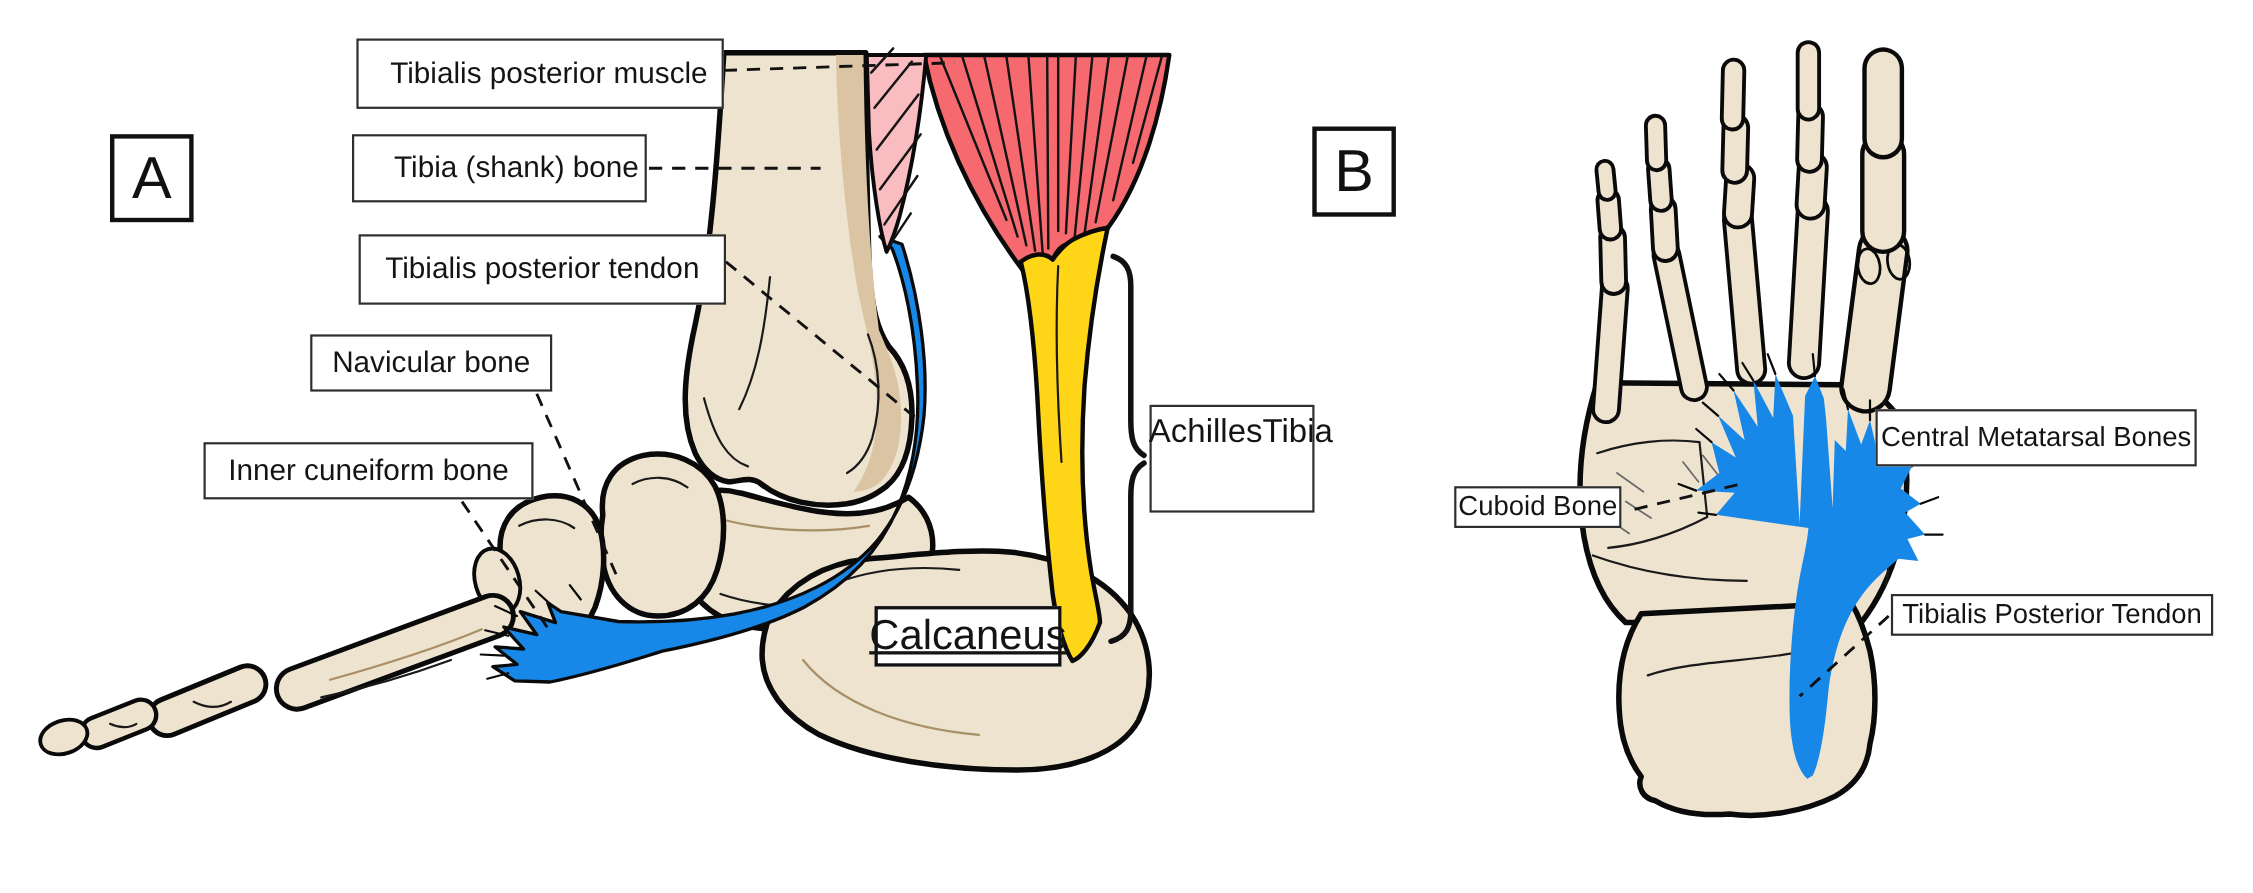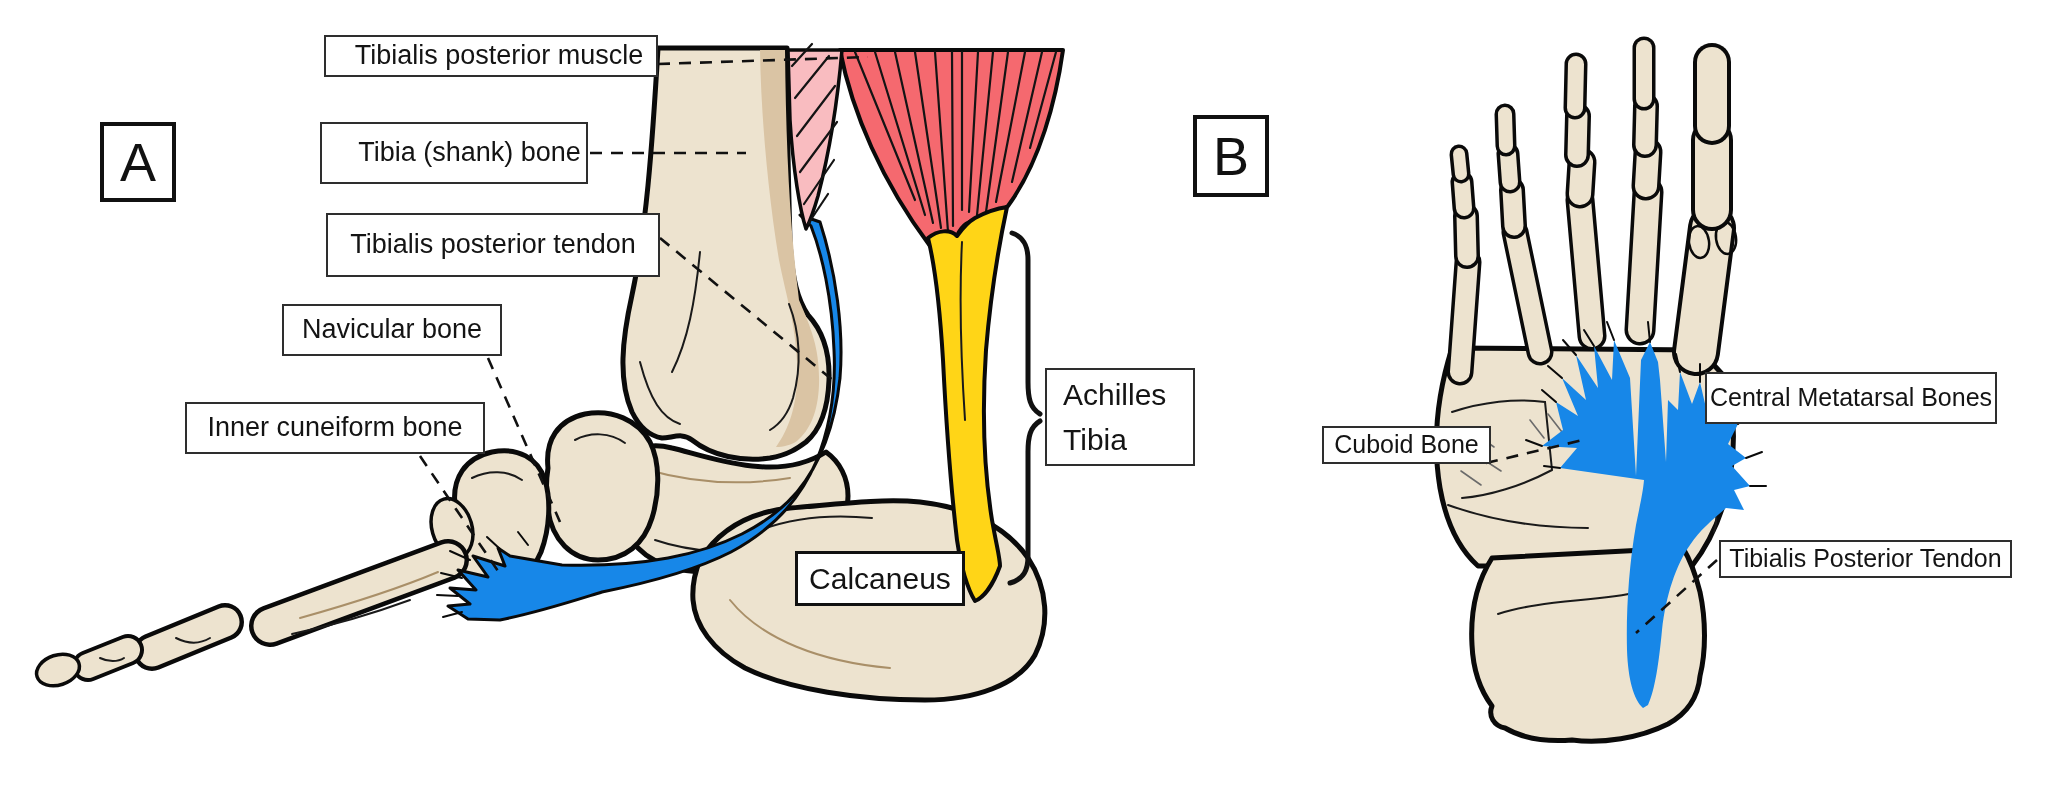--- a/index.html
+++ b/index.html
@@ -3,22 +3,22 @@
 <meta charset="utf-8">
 <style>
   html,body{margin:0;padding:0;background:#ffffff;}
   .stage{position:relative;width:2048px;height:812px;background:#fff;overflow:hidden;
          font-family:"Liberation Sans",sans-serif;}
   .stage svg{position:absolute;left:0;top:0;}
   .lbl{position:absolute;display:flex;align-items:center;justify-content:center;
        background:#fff;border:2px solid #2e2e2e;color:#141414;
        font-size:27px;line-height:1.1;white-space:nowrap;box-sizing:border-box;}
   .lblB{font-size:25px;}
-  .lbl-thick{border:3px solid #111;font-size:30px;}
-  .lbl-multi{flex-direction:column;align-items:flex-start;justify-content:center;
+  .lbl-thick{border:3px solid #111;font-size:38px;text-decoration:underline;}
+  .lbl-multi{flex-direction:row;align-items:flex-start;justify-content:center;
              padding-left:16px;font-size:30px;line-height:1.5;}
   .tag{position:absolute;display:flex;align-items:center;justify-content:center;
        background:#fff;border:4px solid #111;color:#111;font-size:54px;box-sizing:border-box;}
   
   .f-bone{fill:var(--c-bone);stroke:var(--c-outline);stroke-width:5;stroke-linejoin:round;}
   .f-bone-thin{fill:var(--c-bone);stroke:var(--c-outline);stroke-width:3.5;stroke-linejoin:round;}
   .f-shade{fill:var(--c-bone_shade);stroke:none;}
   .f-red{fill:var(--c-muscle_red);stroke:var(--c-outline);stroke-width:4;stroke-linejoin:round;}
   .f-pink{fill:var(--c-muscle_pink);stroke:var(--c-outline);stroke-width:3.5;stroke-linejoin:round;}
   .f-yellow{fill:var(--c-tendon_yellow);stroke:var(--c-outline);stroke-width:4;stroke-linejoin:round;}
@@ -354,38 +354,38 @@
 
     <g>
       <line class="dash" x1="1486" y1="463" x2="1583" y2="440"></line>
       <line class="dash" x1="1717" y1="560" x2="1636" y2="633"></line>
     </g>
   </g>
 </svg>
 
 <div class="tag" style="left:100px;top:122px;width:76px;height:80px;">A</div>
 
-<div class="lbl" style="left:324px;top:35px;width:334px;height:42px;padding-left:16px;">Tibialis posterior muscle</div>
+<div class="lbl" style="left:324px;top:35px;width:334px;height:64px;padding-left:16px;">Tibialis posterior muscle</div>
 
 <div class="lbl" style="left:320px;top:122px;width:268px;height:62px;padding-left:31px;">Tibia (shank) bone</div>
 
 <div class="lbl" style="left:326px;top:213px;width:334px;height:64px;">Tibialis posterior tendon</div>
 
 <div class="lbl" style="left:282px;top:304px;width:220px;height:52px;">Navicular bone</div>
 
 <div class="lbl" style="left:149px;top:402px;width:300px;height:52px;margin-left:36px;">Inner cuneiform bone</div>
 
 <div class="lbl lbl-multi" style="left:1045px;top:368px;width:150px;height:98px;">
   <span>Achilles</span>
   <span>Tibia</span>
 </div>
 
 <div class="lbl lbl-thick" style="left:795px;top:551px;width:170px;height:55px;">Calcaneus</div>
 
 <div class="tag" style="left:1193px;top:115px;width:76px;height:82px;">B</div>
 
 <div class="lbl lblB" style="left:1705px;top:372px;width:292px;height:52px;">Central Metatarsal Bones</div>
 
-<div class="lbl lblB" style="left:1322px;top:426px;width:169px;height:38px;">Cuboid Bone</div>
+<div class="lbl lblB" style="left:1322px;top:442px;width:152px;height:38px;">Cuboid Bone</div>
 
 <div class="lbl lblB" style="left:1719px;top:540px;width:293px;height:38px;">Tibialis Posterior Tendon</div>
 
 </div>
 
 </body></html>

